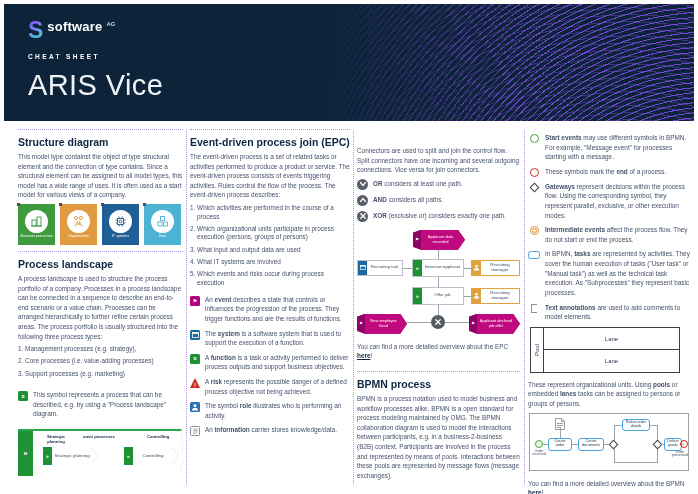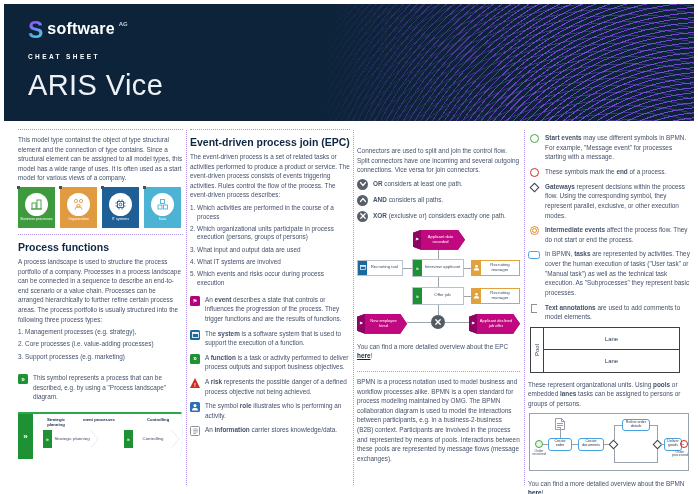--- a/index.html
+++ b/index.html
@@ -12,21 +12,21 @@
   .hdr-pattern { position:absolute; top:0; right:0; width:430px; height:117px;
     background:
       repeating-radial-gradient(circle at 104% 250%, rgba(124,58,237,0) 0 4px, rgba(150,80,255,.75) 4px 5px),
       repeating-radial-gradient(circle at 85% 320%, rgba(139,92,246,0) 0 6px, rgba(139,92,246,.35) 6px 7px); }
   .hdr-fade { position:absolute; inset:0; background:linear-gradient(95deg,#0c2339 46%, rgba(12,35,57,0) 78%); }
   .hdr-inner { position:absolute; left:24px; top:15px; }
   .logo { display:flex; align-items:flex-start; gap:4px; }
   .logo-s { font-size:23px; font-weight:800; line-height:1;
     background:linear-gradient(150deg,#8b5cf6 20%,#4cc3e8 75%,#34d399);
     -webkit-background-clip:text; background-clip:text; color:transparent; }
-  .logo-word { color:#fff; font-size:16px; font-weight:700; letter-spacing:.2px; line-height:1.2; }
+  .logo-word { color:#fff; font-size:13px; font-weight:700; letter-spacing:.2px; line-height:1.2; }
   .logo-sup { color:#c7d2de; font-size:6px; font-weight:700; margin-top:2px; }
   .kicker { color:#fff; font-size:6.5px; font-weight:700; letter-spacing:2.4px; margin-top:11px; }
   .hdr-title { color:#eef2f6; font-size:29px; font-weight:300; letter-spacing:.4px; margin-top:9px; }
 
   
   .col { position:absolute; top:124px; }
   .col1 { left:18px;  width:165px; }
   .col2 { left:190px; width:160px; }
   .col3 { left:357px; width:163px; }
   .col4 { left:528px; width:162px; }
@@ -133,20 +133,21 @@
       <div class="hdr-title">ARIS Vice</div>
     </div>
   </div>
 
   <div class="vsep" style="left:186px"></div>
   <div class="vsep" style="left:353px"></div>
   <div class="vsep" style="left:524px"></div>
 
   <div class="col col1">
     <div class="hsep"></div>
+    <div class="sec-title">Structure diagram</div>
     <p class="body">This model type containst the object of type structural element and the connection of type contains. Since a structural element can be assigned to all model types, this model has a wide range of uses. It is often used as a start model for various views of a company.</p>
 
     <div class="tiles">
       <div class="tile t-green">
         <span class="circ">
           <svg width="15" height="15" viewBox="0 0 15 15" fill="none" stroke="currentColor" stroke-width="0.9">
             <rect x="3" y="6" width="4" height="6"></rect>
               <rect x="8" y="3" width="4" height="9"></rect>
               <line x1="2" y1="12" x2="13" y2="12"></line>
             </svg>
@@ -187,21 +188,21 @@
             <rect x="5.5" y="2.5" width="4" height="4"></rect>
               <rect x="3" y="8" width="4" height="4"></rect>
               <rect x="8.5" y="8" width="4" height="4"></rect>
             </svg>
         </span>
         <span class="tlabel">Data</span>
       </div>
     </div>
 
     <div class="hsep"></div>
-    <div class="sec-title">Process functions</div>
+    <div class="sec-title">Process landscape</div>
     <p class="body">A process landscape is used to structure the process portfolio of a company. Processes in a process landscape can be connected in a sequence to describe an end-to-end scenario or a value chain. Processes can be arranged hierarchically to further refine certain process areas. The process portfolio is usually structured into the following three process types:</p>
     <div class="num">1. Management processes (e.g. strategy),</div>
     <div class="num">2. Core processes (i.e. value-adding processes)</div>
     <div class="num">3. Support processes (e.g. marketing)</div>
 
     <div class="def" style="margin-top:12px">
       <span class="ic ic-function">»</span>
       <p class="body">This symbol represents a process that can be described, e.g. by using a "Process landscape" diagram.</p>
     </div>
 
@@ -374,20 +375,21 @@
       </div>
       <div class="ev" style="left:112px;top:84px;width:51px">
         <span class="ev-flag">⚑</span>
         <span class="ev-body">Applicant declined job offer</span>
       </div>
     </div>
 
     <p class="body"><span>You can find a more detailed overview about the EPC </span><a class="link">here</a><span>!</span></p>
 
     <div class="hsep" style="margin-top:10px"></div>
+    <div class="sec-title">BPMN process</div>
     <p class="body">BPMN is a process notation used to model business and workflow processes alike. BPMN is a open standard for process modeling maintained by OMG. The BPMN collaboration diagram is used to model the interactions between participants, e.g. in a business-2-business (B2B) context. Participants are involved in the process and represented by means of pools. Interactions between these pools are represented by message flows (message exchanges).</p>
   </div>
 
   <div class="col col4">
     <div style="height:9px"></div>
 
     <div class="def">
       <span class="g-wrap">
           <span class="g-start"></span>
         </span>

